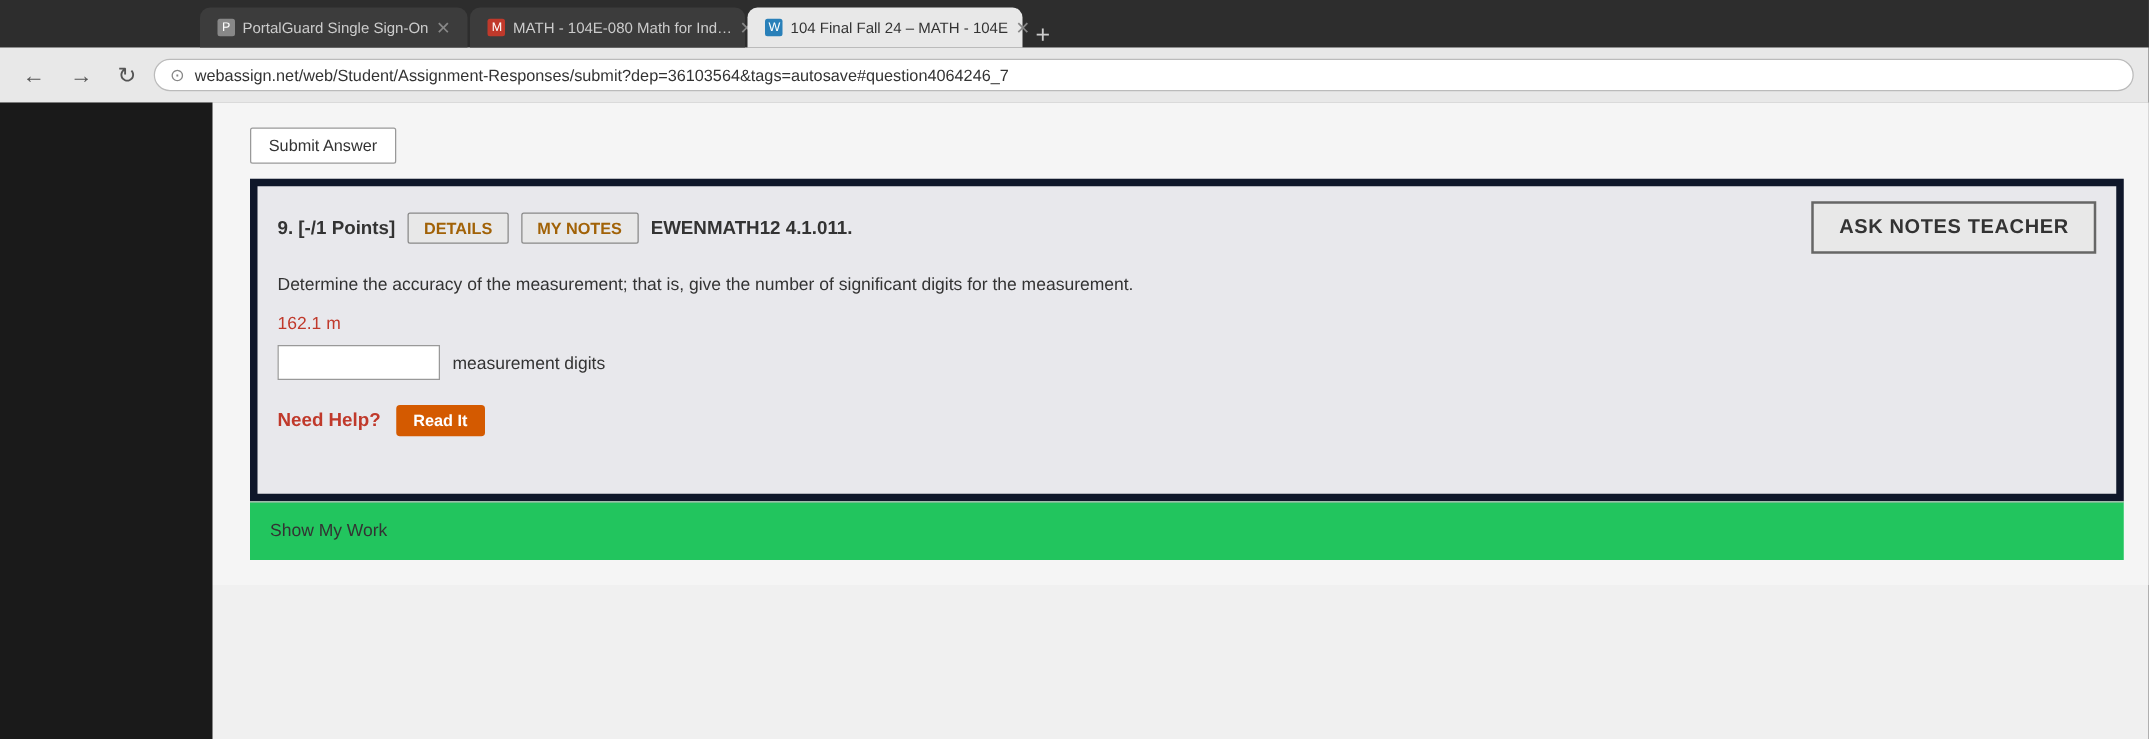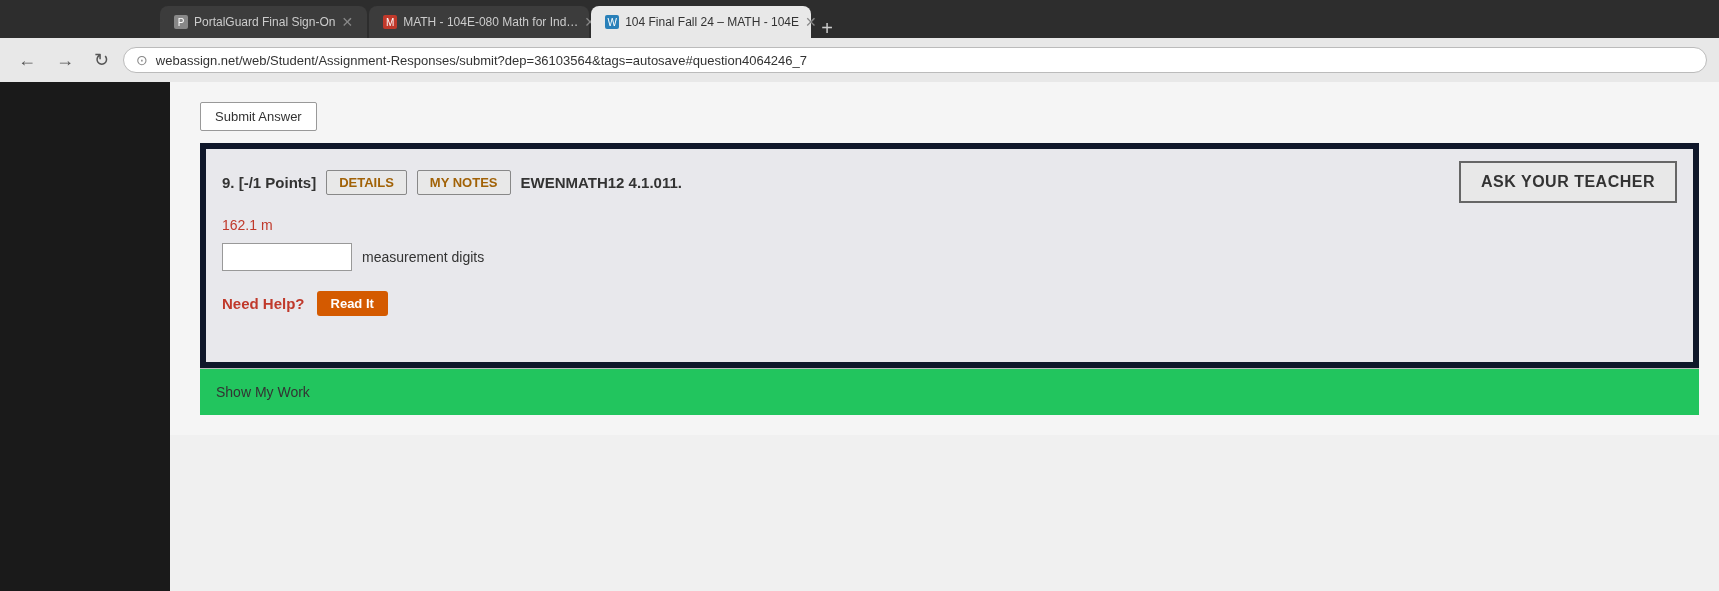--- a/index.html
+++ b/index.html
@@ -291,21 +291,21 @@
 <body>
 
 <div class="left-sidebar"></div>
 
 <div class="browser-chrome">
 
   <div class="tab-bar">
 
     <div class="tab">
       <span class="tab-favicon">P</span>
-      <span>PortalGuard Final Sign-On</span>
+      <span>PortalGuard Single Sign-On</span>
       <span class="tab-close">✕</span>
     </div>
 
     <div class="tab">
       <span class="tab-favicon red">M</span>
       <span>MATH - 104E-080 Math for Ind…</span>
       <span class="tab-close">✕</span>
     </div>
 
     <div class="tab active">
@@ -337,24 +337,25 @@
     <div class="question-block">
 
       <div class="question-header">
         <span class="question-number">
           <span>9.</span>
           <span>[-/1 Points]</span>
         </span>
         <button class="details-btn">DETAILS</button>
         <button class="mynotes-btn">MY NOTES</button>
         <span class="question-source">EWENMATH12 4.1.011.</span>
-        <button class="ask-teacher-btn">ASK YOUR TEACHER</button>
+        <button class="ask-teacher-btn">ASK NOTES TEACHER</button>
       </div>
 
       <div class="question-body">
+        <p class="question-text">Determine the accuracy of the measurement; that is, give the number of significant digits for the measurement.</p>
         <p class="measurement-value">162.1 m</p>
         <div class="answer-row">
           <input class="answer-input" type="text" style="">
           <span class="answer-label">measurement digits</span>
         </div>
 
         <div class="need-help">
           <span class="need-help-text">Need Help?</span>
           <button class="read-it-btn">Read It</button>
         </div>

